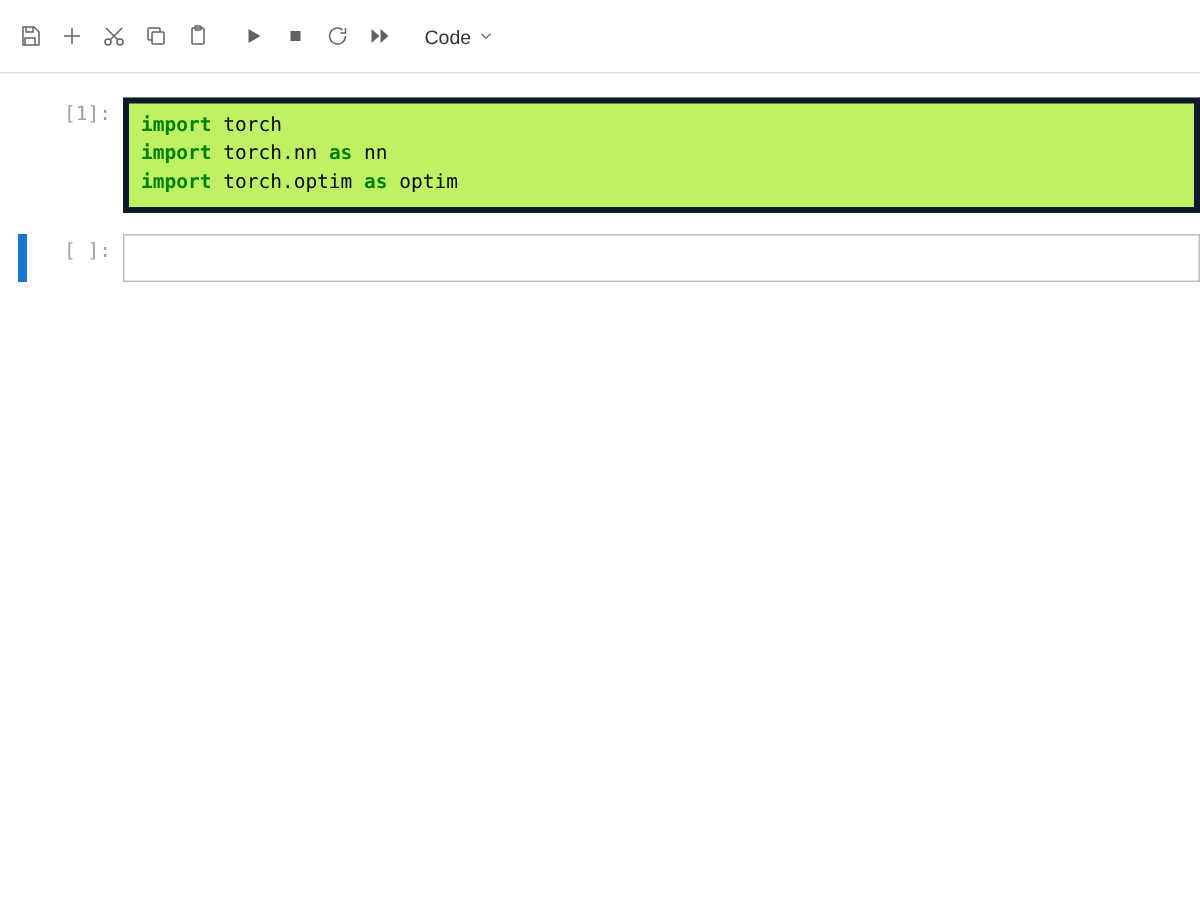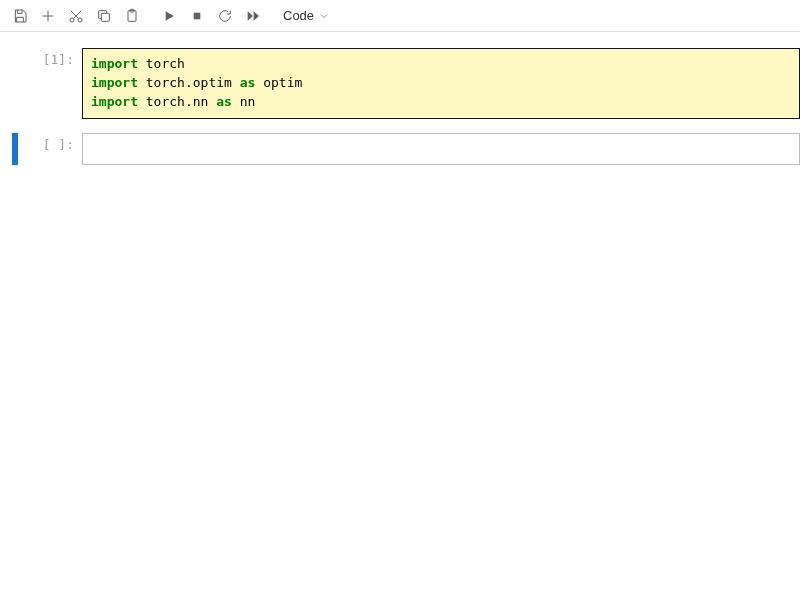--- a/index.html
+++ b/index.html
@@ -1,36 +1,36 @@
 <!DOCTYPE html>
 <html><head>
 <meta charset="utf-8">
 <style>
 * { margin: 0; padding: 0; box-sizing: border-box; }
 body { font-family: -apple-system, BlinkMacSystemFont, "Segoe UI", Helvetica, Arial, sans-serif; font-size: 13px; background: #fff; color: #333; width: 800px; height: 614px; overflow: hidden; }
 
 
-.toolbar { display: flex; align-items: center; height: 32px; padding: 0 8px; border-bottom: 1px solid #e0e0e0; gap: 4px; }
+.toolbar { display: flex; align-items: center; height: 49px; padding: 0 8px; border-bottom: 1px solid #e0e0e0; gap: 4px; }
 .tool-btn { width: 24px; height: 24px; display: flex; align-items: center; justify-content: center; color: #616161; cursor: pointer; border-radius: 2px; }
 .tool-btn svg { width: 16px; height: 16px; fill: none; stroke: #616161; stroke-width: 1.5; }
 .tool-btn svg.filled { fill: #616161; stroke: none; }
 .tool-sep { width: 1px; height: 16px; background: #e0e0e0; margin: 0 2px; visibility: hidden; }
 .cell-type { display: flex; align-items: center; gap: 4px; padding: 0 8px; margin-left: 6px; cursor: pointer; height: 24px; font-size: 13px; color: #333; }
 .cell-type svg { width: 12px; height: 12px; stroke: #616161; fill: none; stroke-width: 1.5; }
 
 
 .notebook { padding: 12px 0 0 0; }
 
 
 .cell { display: flex; margin: 2px 0; padding: 2px 0 2px 12px; position: relative; }
 .cell-gutter { width: 6px; margin-right: 0; }
 .cell.active .cell-gutter { background: #1976d2; }
 .prompt { width: 64px; text-align: right; padding: 4px 8px 0 0; font-family: "SFMono-Regular", Menlo, Consolas, monospace; font-size: 13px; color: #9e9e9e; flex-shrink: 0; }
 .cell.executed .prompt { color: #9e9e9e; }
-.input-area { flex: 1; background: #fef9c3; border: 1px solid #0f172a; padding: 6px 8px; font-family: "SFMono-Regular", Menlo, Consolas, monospace; font-size: 13px; line-height: 1.45; min-height: 30px; }
+.input-area { flex: 1; background: #bef264; border: 4px solid #0f172a; padding: 6px 8px; font-family: "SFMono-Regular", Menlo, Consolas, monospace; font-size: 13px; line-height: 1.45; min-height: 30px; }
 .cell.active .input-area { background: #fff; border: 1px solid #bdbdbd; }
 
 .code-line { white-space: pre; }
 .kw { color: #008000; font-weight: bold; }
 .nm { color: #000; }
 
 
 .cell + .cell { margin-top: 10px; }
 </style>
 </head>
@@ -97,22 +97,22 @@
       </svg>
   </div>
 </div>
 
 <div class="notebook" id="notebook">
     <div class="cell executed">
       <div class="cell-gutter"></div>
       <div class="prompt">[1]:</div>
       <div class="input-area">
         <div class="code-line"><span class="kw">import</span><span> </span><span class="nm">torch</span></div>
+        <div class="code-line"><span class="kw">import</span><span> </span><span class="nm">torch.nn</span><span> </span><span class="kw">as</span><span> </span><span class="nm">nn</span></div>
         <div class="code-line"><span class="kw">import</span><span> </span><span class="nm">torch.optim</span><span> </span><span class="kw">as</span><span> </span><span class="nm">optim</span></div>
-        <div class="code-line"><span class="kw">import</span><span> </span><span class="nm">torch.nn</span><span> </span><span class="kw">as</span><span> </span><span class="nm">nn</span></div>
       </div>
     </div>
     <div class="cell active">
       <div class="cell-gutter"></div>
       <div class="prompt">[ ]:</div>
       <div class="input-area">
         <div class="code-line">&nbsp;</div>
       </div>
     </div>
   </div>

